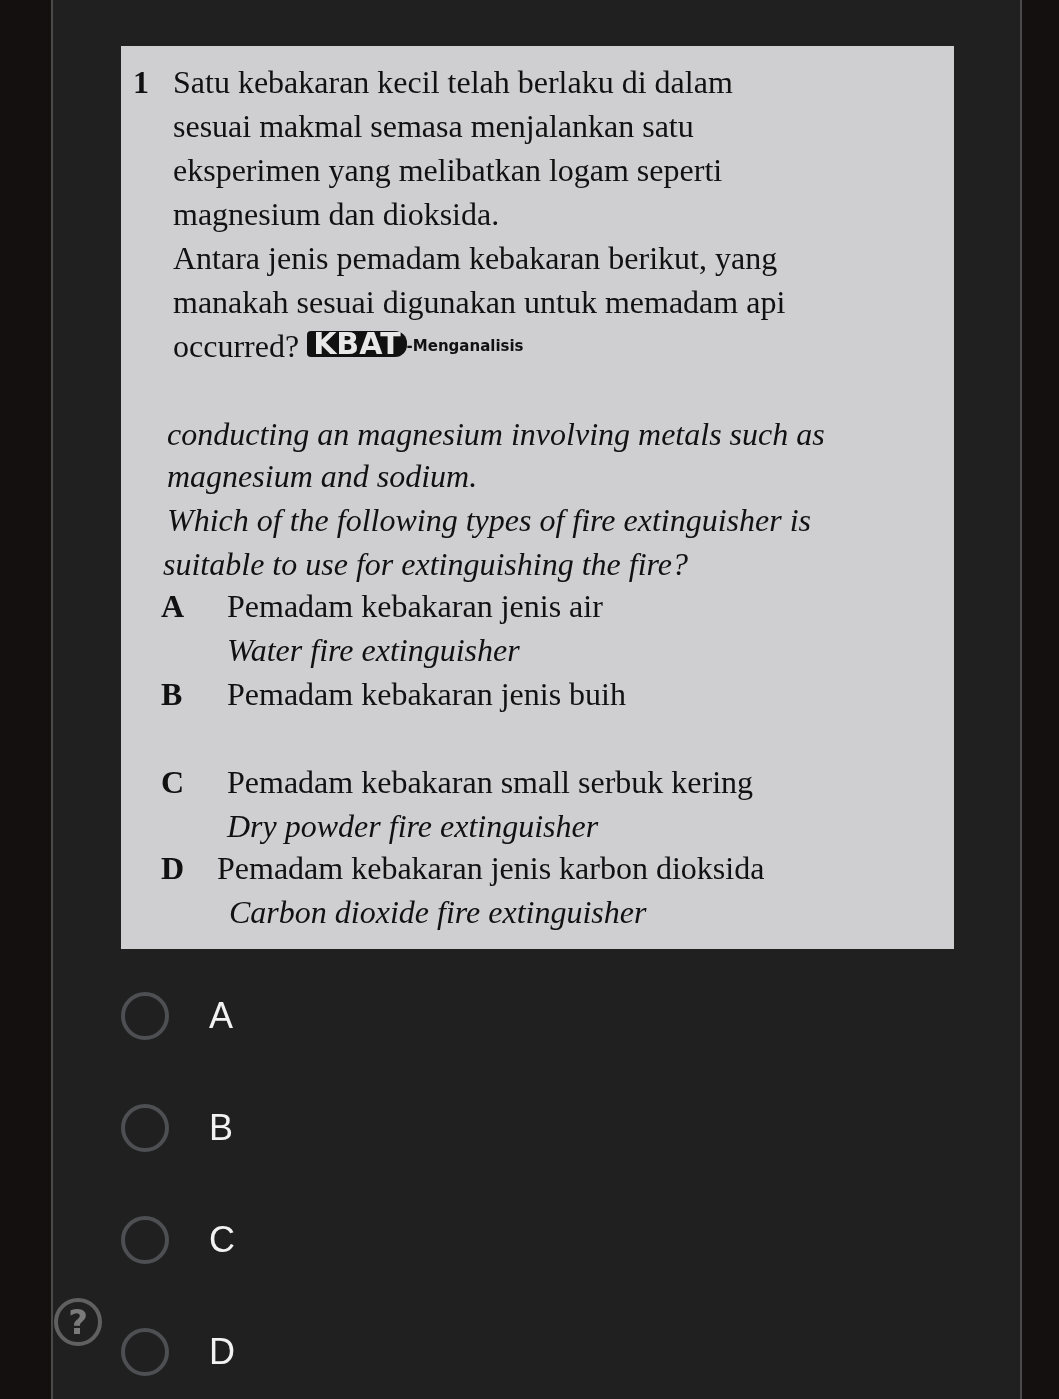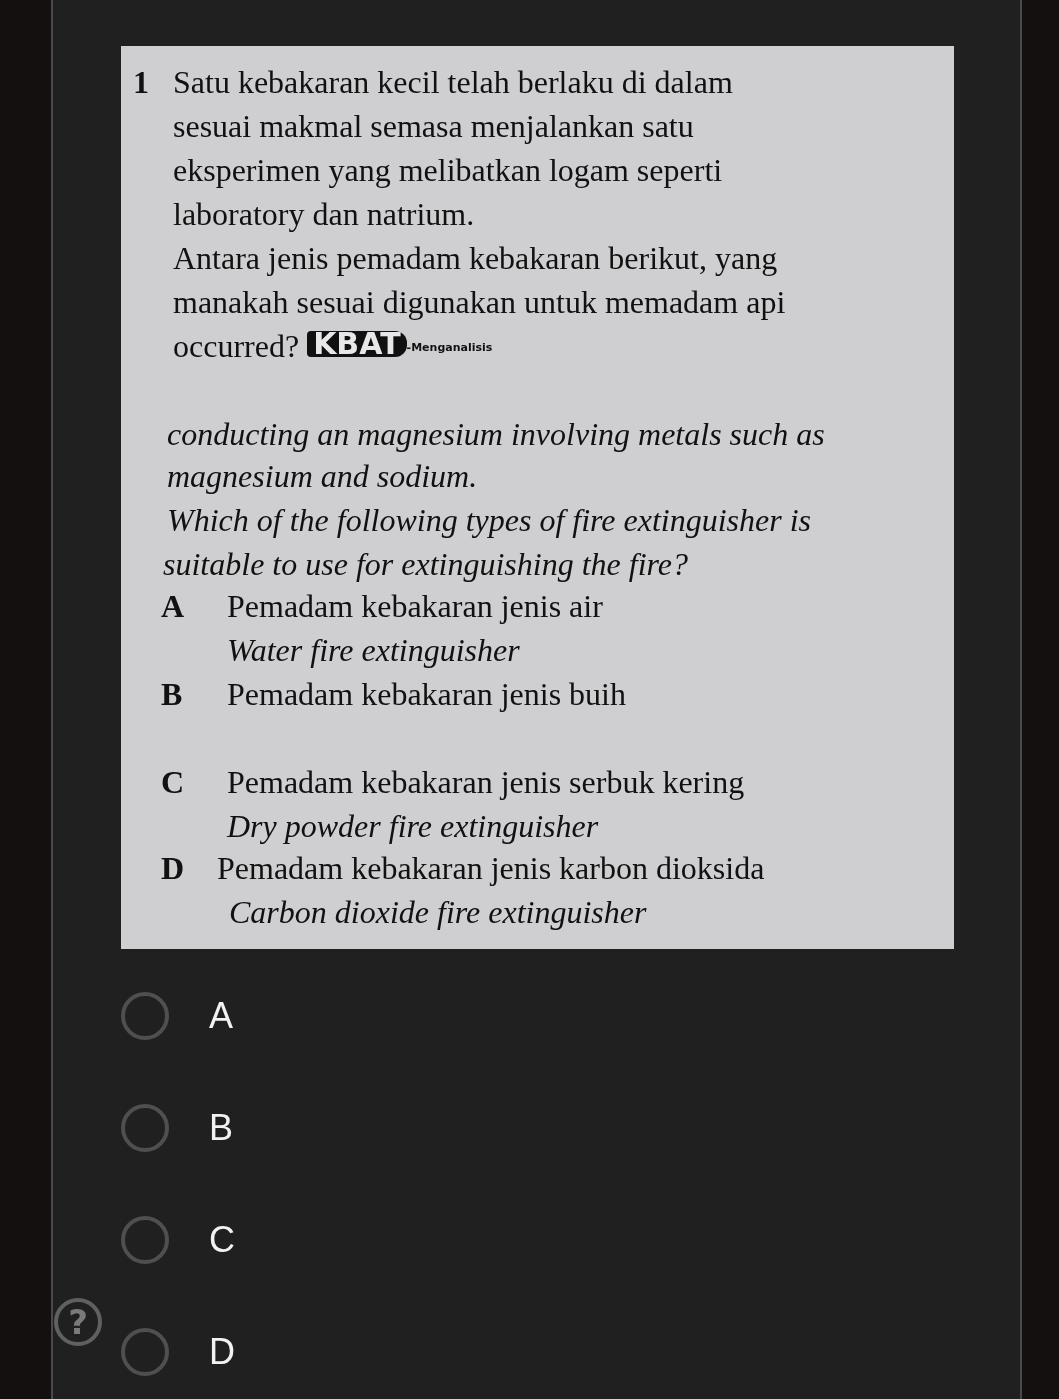--- a/index.html
+++ b/index.html
@@ -3,57 +3,57 @@
 <meta charset="utf-8">
 <style>
   html, body { margin:0; padding:0; }
   body { width:1059px; height:1399px; background:#141010; position:relative; overflow:hidden; font-family:"Liberation Sans", sans-serif; }
   .panel { position:absolute; left:51px; top:0; width:971px; height:1399px; background:#202020; border-left:2px solid #4a4a4a; border-right:2px solid #4a4a4a; box-sizing:border-box; }
   .qimage { position:absolute; left:121px; top:46px; width:833px; height:903px; background:#cfcfd1; box-sizing:border-box; font-family:"Liberation Serif", serif; color:#111; }
   .line { position:absolute; font-size:32px; white-space:nowrap; line-height:40px; }
   .it { font-style:italic; }
   .qnum { position:absolute; left:12px; top:16px; font-size:32px; font-weight:bold; line-height:40px; }
   .kbat { display:inline-block; background:#111; color:#e8e8e8; font-family:"DejaVu Sans", sans-serif; font-weight:bold; font-size:30px; padding:0 6px; border-radius:4px 12px 12px 4px; line-height:26px; vertical-align:3px; margin-left:8px; }
-  .kbat-tag { font-family:"DejaVu Sans", sans-serif; font-weight:bold; font-size:11px; vertical-align:6px; }
+  .kbat-tag { font-family:"DejaVu Sans", sans-serif; font-weight:bold; font-size:15px; vertical-align:6px; }
   .letter { position:absolute; font-weight:bold; font-size:32px; line-height:40px; }
   .opt { position:absolute; left:121px; display:flex; align-items:center; cursor:pointer; }
   .radio { width:48px; height:48px; border:4px solid #4d4f52; border-radius:50%; box-sizing:border-box; }
   .opt-label { color:#f2f2f2; font-size:36px; margin-left:40px; font-family:"Liberation Sans", sans-serif; }
   .help { position:absolute; left:54px; top:1298px; width:48px; height:48px; border:4px solid #606060; border-radius:50%; box-sizing:border-box; color:#7a7a7a; font-size:34px; font-weight:bold; display:flex; align-items:center; justify-content:center; font-family:"DejaVu Sans", sans-serif; }
 </style>
 </head>
 <body>
 
 <div class="panel"></div>
 
 <div class="qimage">
   <span class="qnum">1</span>
   <span class="line" style="left:52px;top:16px">Satu kebakaran kecil telah berlaku di dalam</span>
   <span class="line" style="left:52px;top:60px">sesuai makmal semasa menjalankan satu</span>
   <span class="line" style="left:52px;top:104px">eksperimen yang melibatkan logam seperti</span>
-  <span class="line" style="left:52px;top:148px">laboratory dan natrium.</span>
+  <span class="line" style="left:52px;top:148px">magnesium dan dioksida.</span>
   <span class="line" style="left:52px;top:192px">Antara jenis pemadam kebakaran berikut, yang</span>
   <span class="line" style="left:52px;top:236px">manakah sesuai digunakan untuk memadam api</span>
   <span class="line" style="left:52px;top:280px">
     <span>occurred?</span><span class="kbat">KBAT</span><span class="kbat-tag">-Menganalisis</span>
   </span>
   <span class="line it" style="left:46px;top:368px">conducting an magnesium involving metals such as</span>
   <span class="line it" style="left:46px;top:410px">magnesium and sodium.</span>
   <span class="line it" style="left:46px;top:454px">Which of the following types of fire extinguisher is</span>
   <span class="line it" style="left:42px;top:498px">suitable to use for extinguishing the fire?</span>
 
   <span class="letter" style="left:40px;top:540px">A</span>
   <span class="line" style="left:106px;top:540px">Pemadam kebakaran jenis air</span>
   <span class="line it" style="left:106px;top:584px">Water fire extinguisher</span>
 
   <span class="letter" style="left:40px;top:628px">B</span>
   <span class="line" style="left:106px;top:628px">Pemadam kebakaran jenis buih</span>
 
   <span class="letter" style="left:40px;top:716px">C</span>
-  <span class="line" style="left:106px;top:716px">Pemadam kebakaran jenis serbuk kering</span>
+  <span class="line" style="left:106px;top:716px">Pemadam kebakaran small serbuk kering</span>
   <span class="line it" style="left:106px;top:760px">Dry powder fire extinguisher</span>
 
   <span class="letter" style="left:40px;top:802px">D</span>
   <span class="line" style="left:96px;top:802px">Pemadam kebakaran jenis karbon dioksida</span>
   <span class="line it" style="left:108px;top:846px">Carbon dioxide fire extinguisher</span>
 </div>
 
 <div class="opt" style="top:992px">
   <div class="radio"></div>
   <span class="opt-label">A</span>

